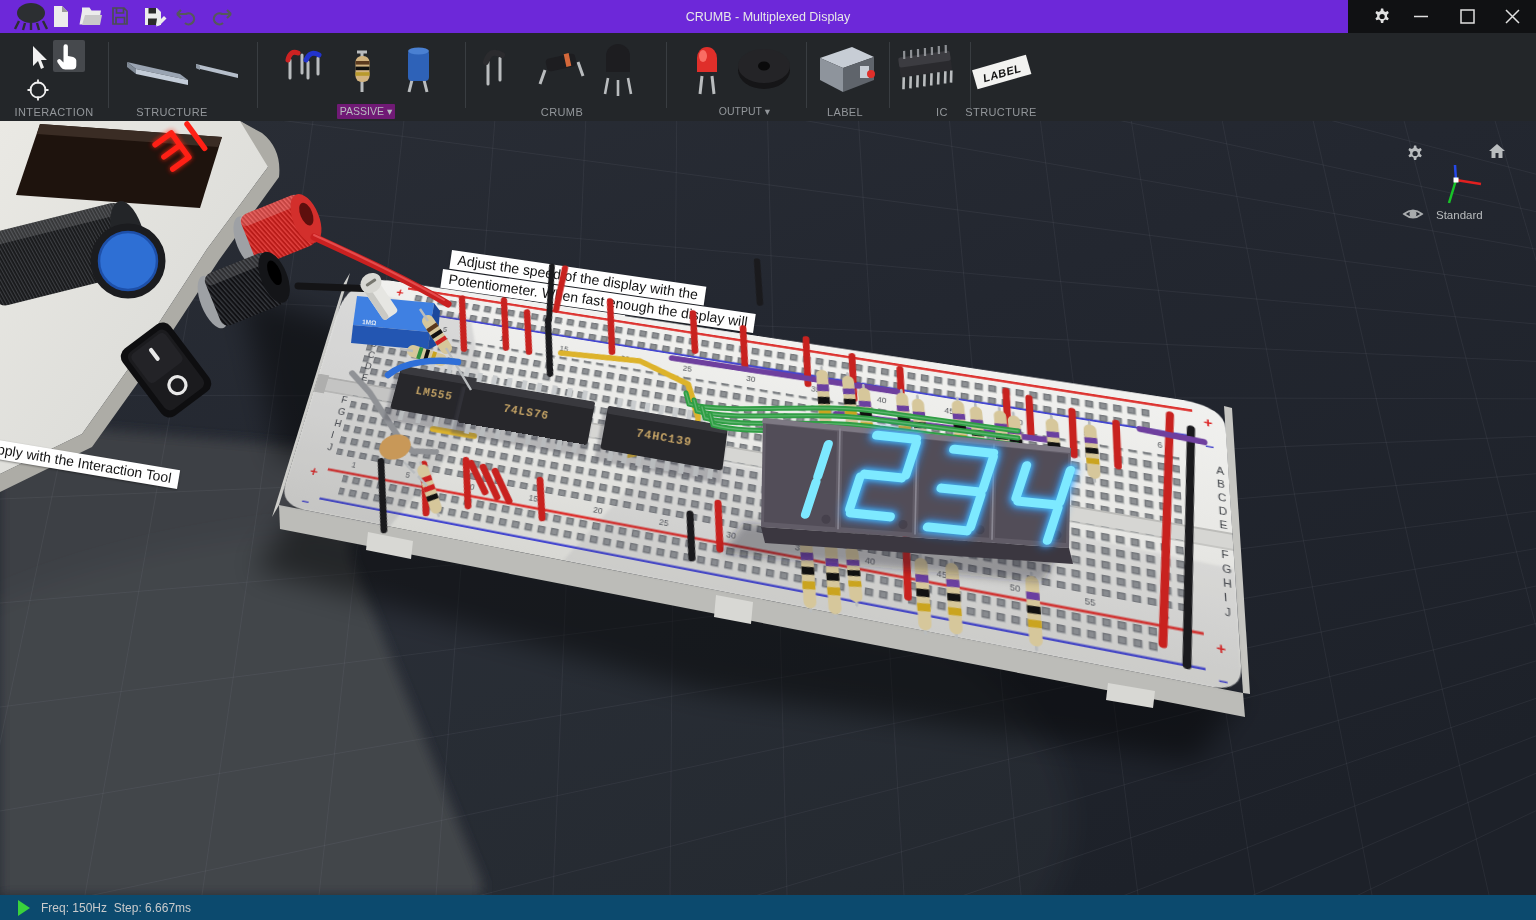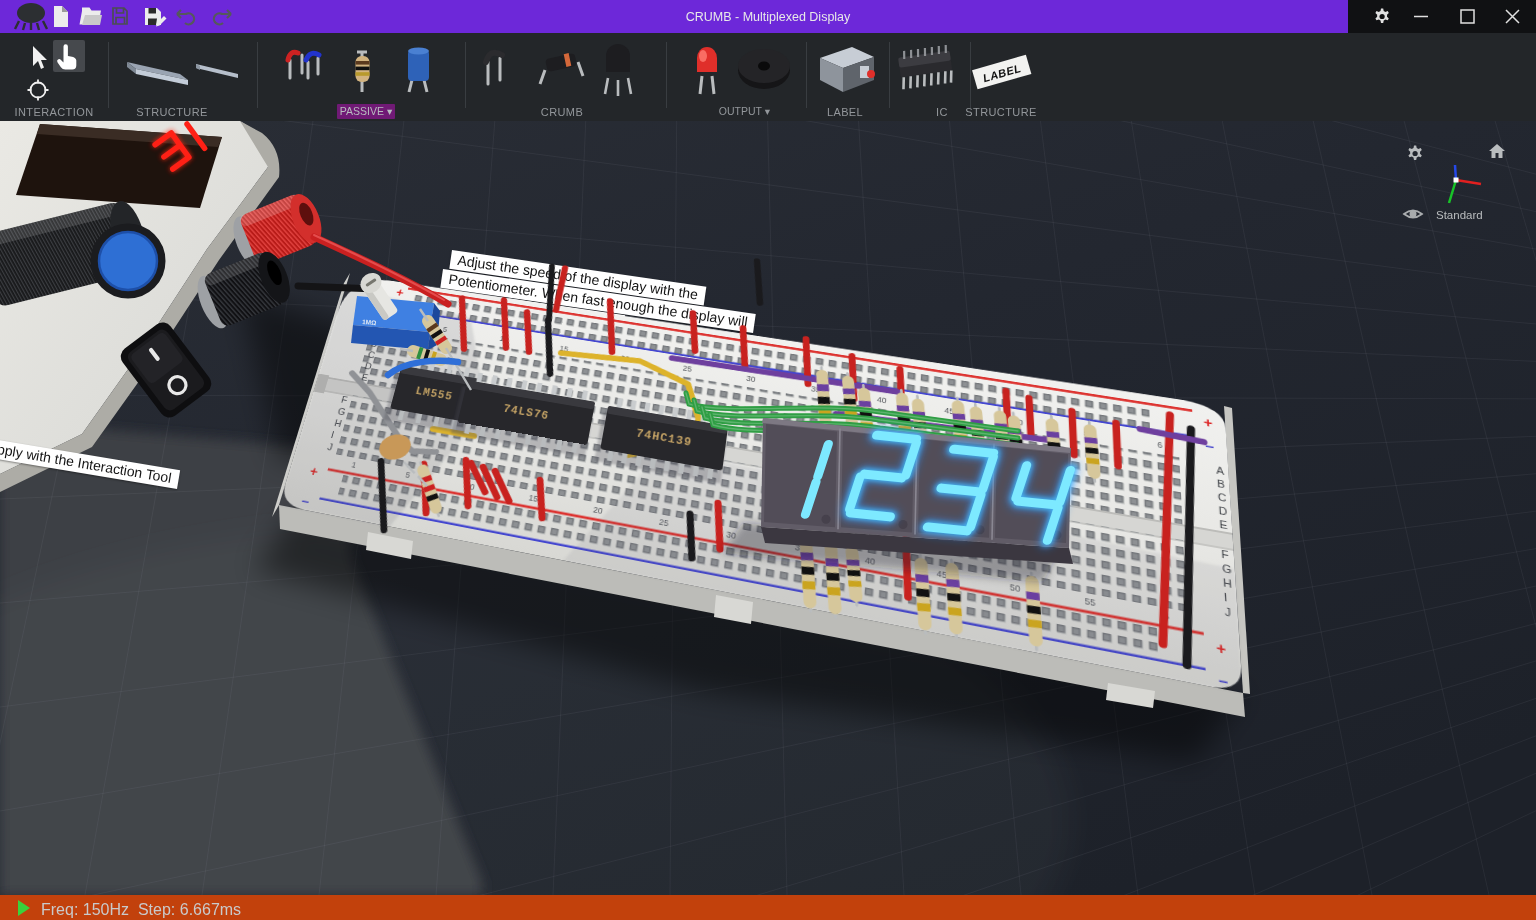--- a/index.html
+++ b/index.html
@@ -1,18 +1,18 @@
 <!DOCTYPE html>
 <html><head><meta charset="utf-8"><style>
 *{margin:0;padding:0;box-sizing:border-box}
 html,body{width:1536px;height:920px;overflow:hidden;background:#101113;font-family:"Liberation Sans",sans-serif}
 #titlebar{position:absolute;left:0;top:0;width:1348px;height:33px;background:#6d28d9;color:#e6e6e6}
 #toolbar{position:absolute;left:0;top:33px;width:1536px;height:88px;background:#232629}
 #viewport{position:absolute;left:0;top:121px;width:1536px;height:774px;overflow:hidden;background:#22262e}
-#statusbar{position:absolute;left:0;top:895px;width:1536px;height:25px;background:#c2410c;color:#c9cacb;font-size:16px}
+#statusbar{position:absolute;left:0;top:895px;width:1536px;height:25px;background:#0c4a6e;color:#c9cacb;font-size:12px}
 .tlabel{position:absolute;top:73px;transform:translateX(-50%);font-size:11px;color:#93979b;letter-spacing:0.4px}
 .tdiv{position:absolute;top:9px;height:66px;width:1px;background:#393d41}
 .note{position:absolute;background:#fff;color:#151515;font-size:14px;white-space:nowrap;padding:1px 7px 2px 7px;transform-origin:0 0;box-shadow:0 1px 2px rgba(0,0,0,0.4)}
 #board3d{position:absolute;left:0;top:0;width:918px;height:286px;transform-origin:0 0;transform:matrix3d(0.7852077,0.1082073,0.0000000,-0.0001367,-0.3351781,0.6959697,0.0000000,-0.0003155,0.0000000,0.0000000,1.0000000,0.0000000,349.7788597,150.2464728,0.0000000,1.0000000)}
 .bl{font:10.5px "Liberation Sans";fill:#3f4247}
 .bn{font:8.5px "Liberation Sans";fill:#54575c;text-anchor:middle}
 </style></head><body>
 
 <div id="titlebar">
 <svg width="1536" height="33" style="position:absolute;left:0;top:0">

